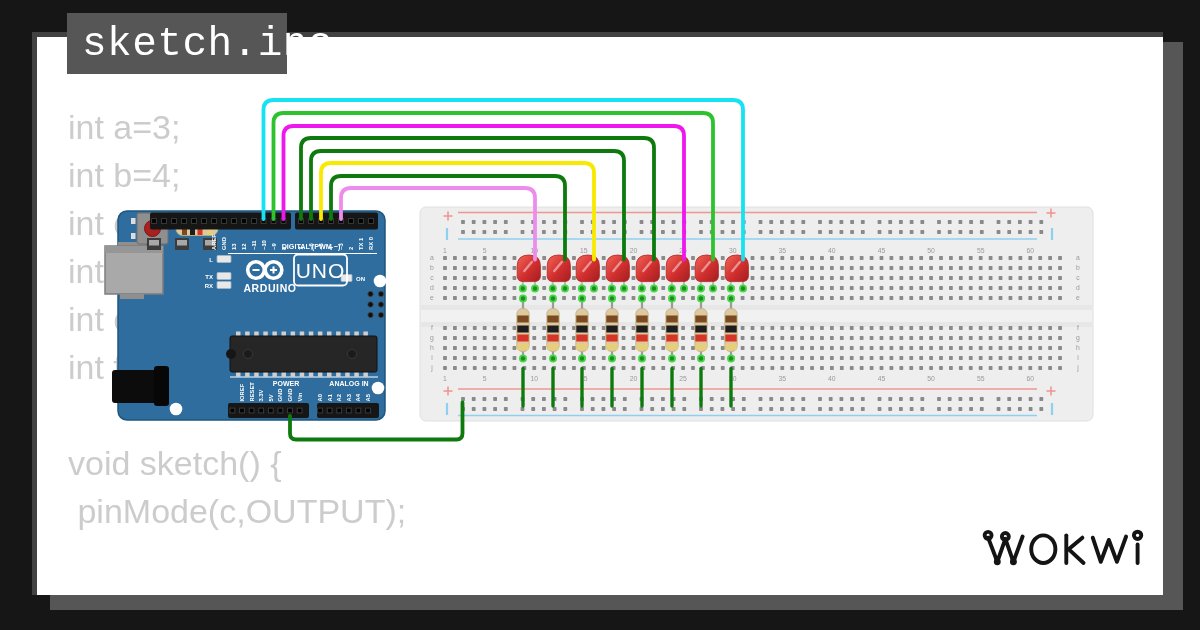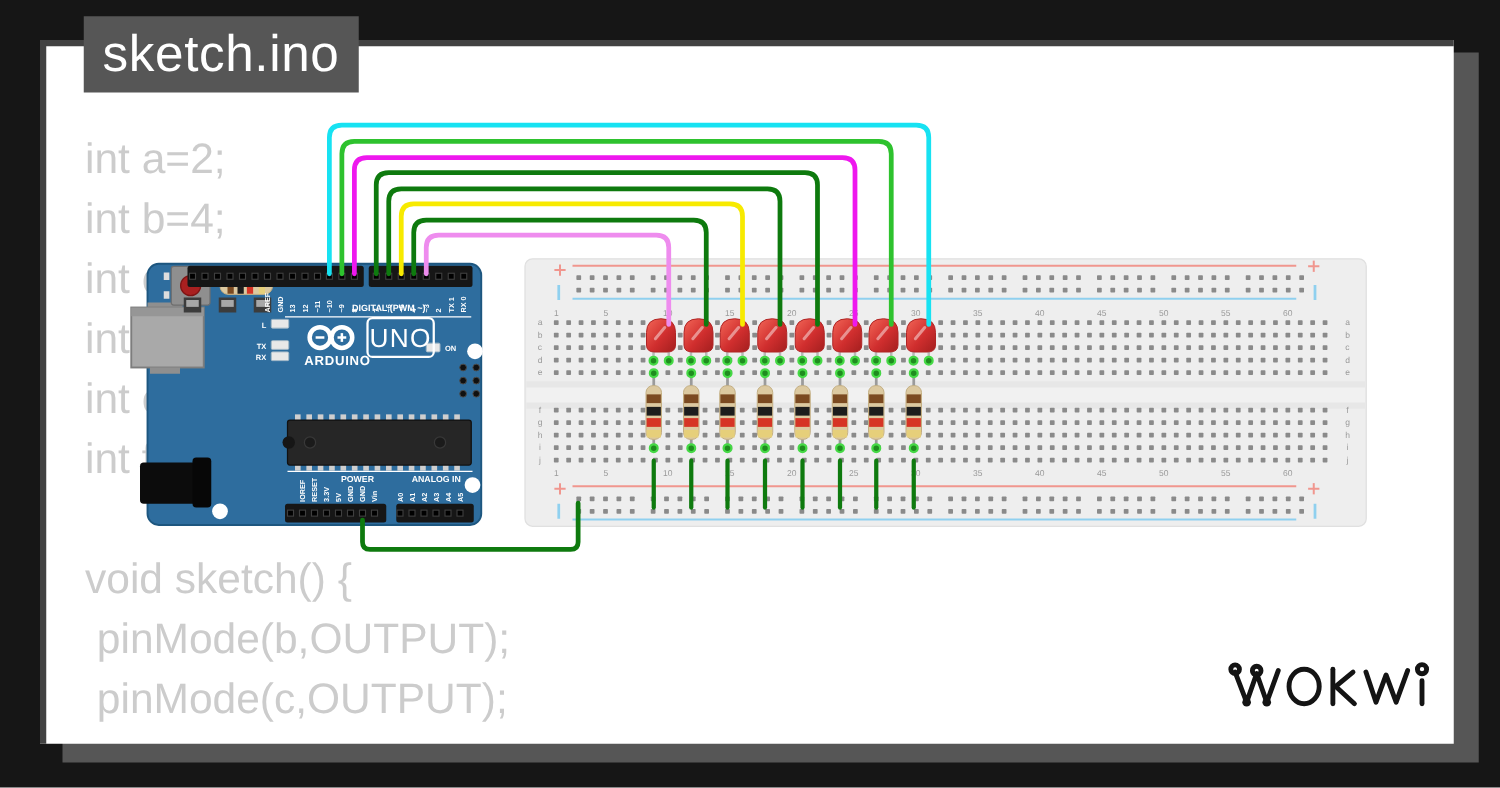--- a/index.html
+++ b/index.html
@@ -14,35 +14,35 @@
   .card{
     position:absolute;left:32px;top:32px;width:1126px;height:558px;
     background:#ffffff;border-left:5px solid #424242;border-top:5px solid #424242;
     overflow:hidden;
   }
   .title-box{
     position:absolute;left:67px;top:13px;width:220px;height:61px;
     background:#565656;display:flex;align-items:center;padding-left:15px;
     box-sizing:border-box;z-index:30;
   }
-  .title-box span{color:#ffffff;font-size:41px;letter-spacing:0.5px;}
+  .title-box span{color:#ffffff;font-size:41px;letter-spacing:0.5px;font-family:Liberation Mono, monospace;}
   .code{
     position:absolute;left:31px;top:66px;z-index:1;
     font-size:34px;line-height:48px;color:#cccccc;white-space:pre;
   }
   #circuit{position:absolute;left:0;top:0;z-index:10;}
   .wokwi{position:absolute;left:976px;top:525px;z-index:20;}
 </style>
 </head>
 <body>
 
 <div class="shadow"></div>
 
 <div class="card">
-  <div class="code" id="code-block"><div>int a=2;</div><div>int b=4;</div><div>int c=5;</div><div>int d=6;</div><div>int e=7;</div><div>int f=8;</div><div>&nbsp;</div><div>void sketch() {</div><div> pinMode(b,OUTPUT);</div><div> pinMode(c,OUTPUT);</div></div>
+  <div class="code" id="code-block"><div>int a=3;</div><div>int b=4;</div><div>int c=5;</div><div>int d=6;</div><div>int e=7;</div><div>int f=8;</div><div>&nbsp;</div><div>void sketch() {</div><div> pinMode(c,OUTPUT);</div></div>
 </div>
 
 <div class="title-box">
   <span>sketch.ino</span>
 </div>
 
 <svg id="circuit" width="1200" height="630" viewBox="0 0 1200 630">
     <g>
       <rect x="420" y="207" width="673" height="214" rx="6" fill="#eeeeee" stroke="#e0e0e0" stroke-width="1"></rect>
       <rect x="421" y="305" width="671" height="22" fill="#e7e7e7"></rect>

